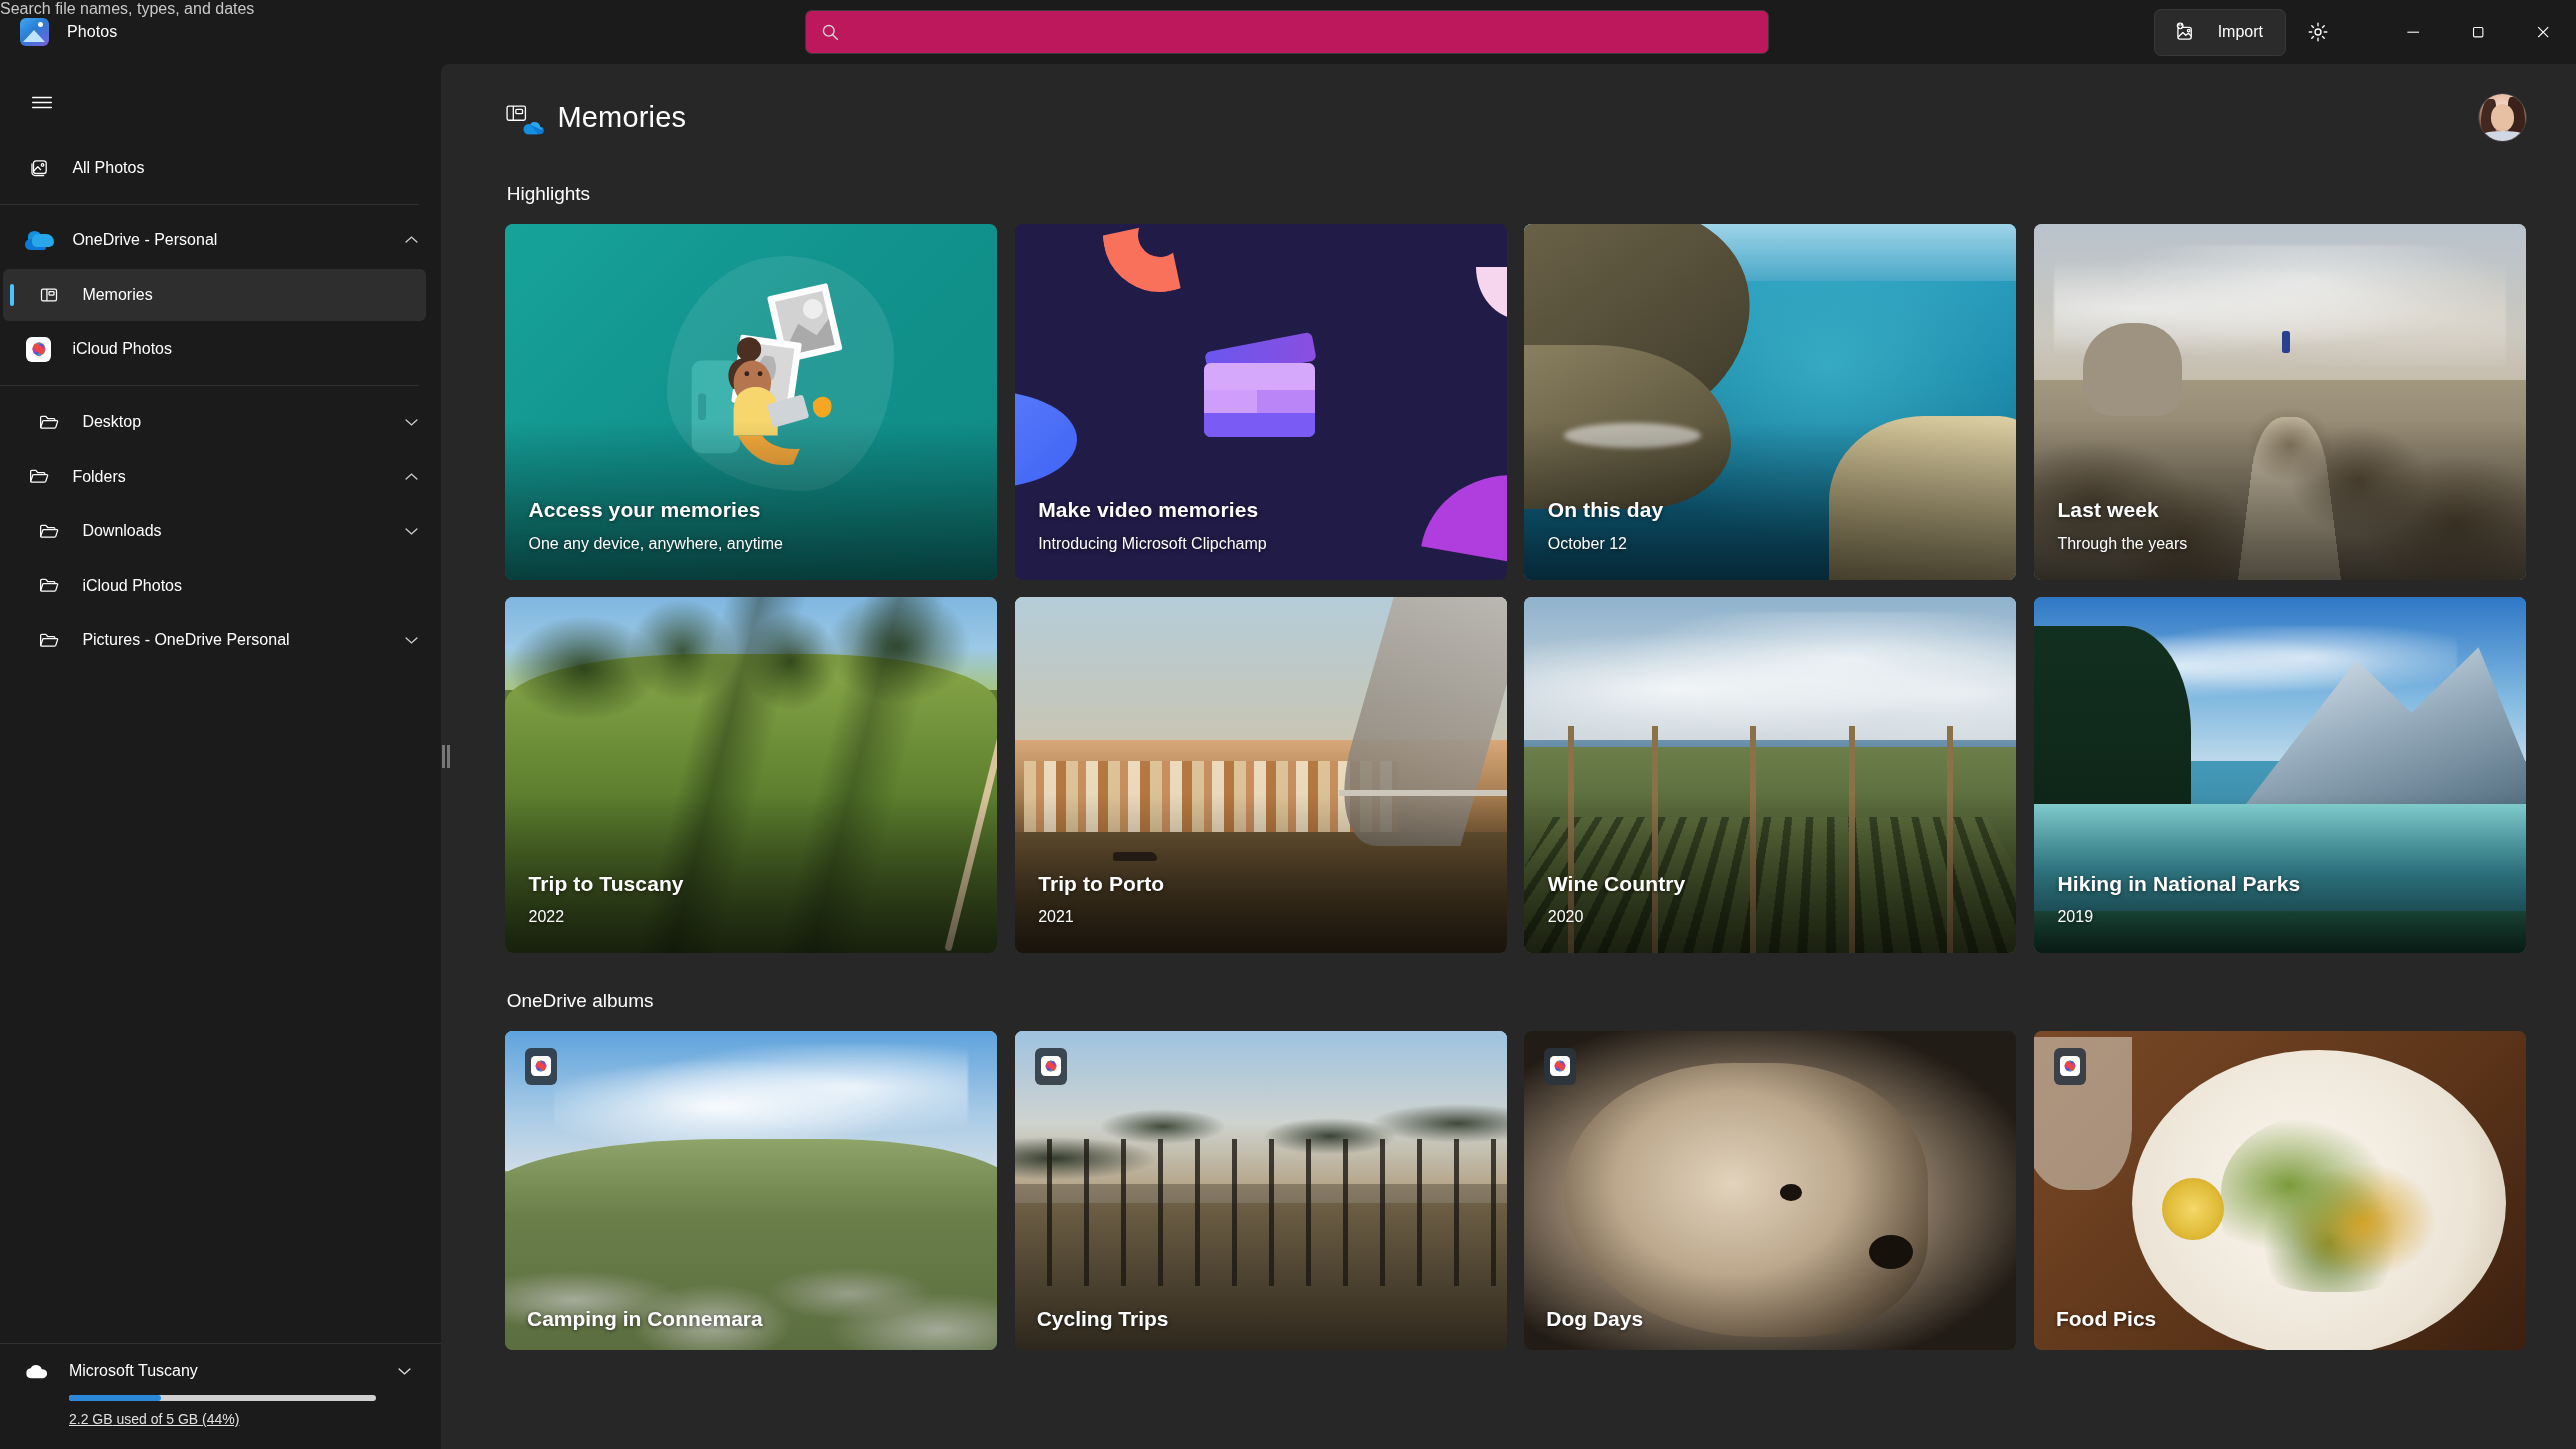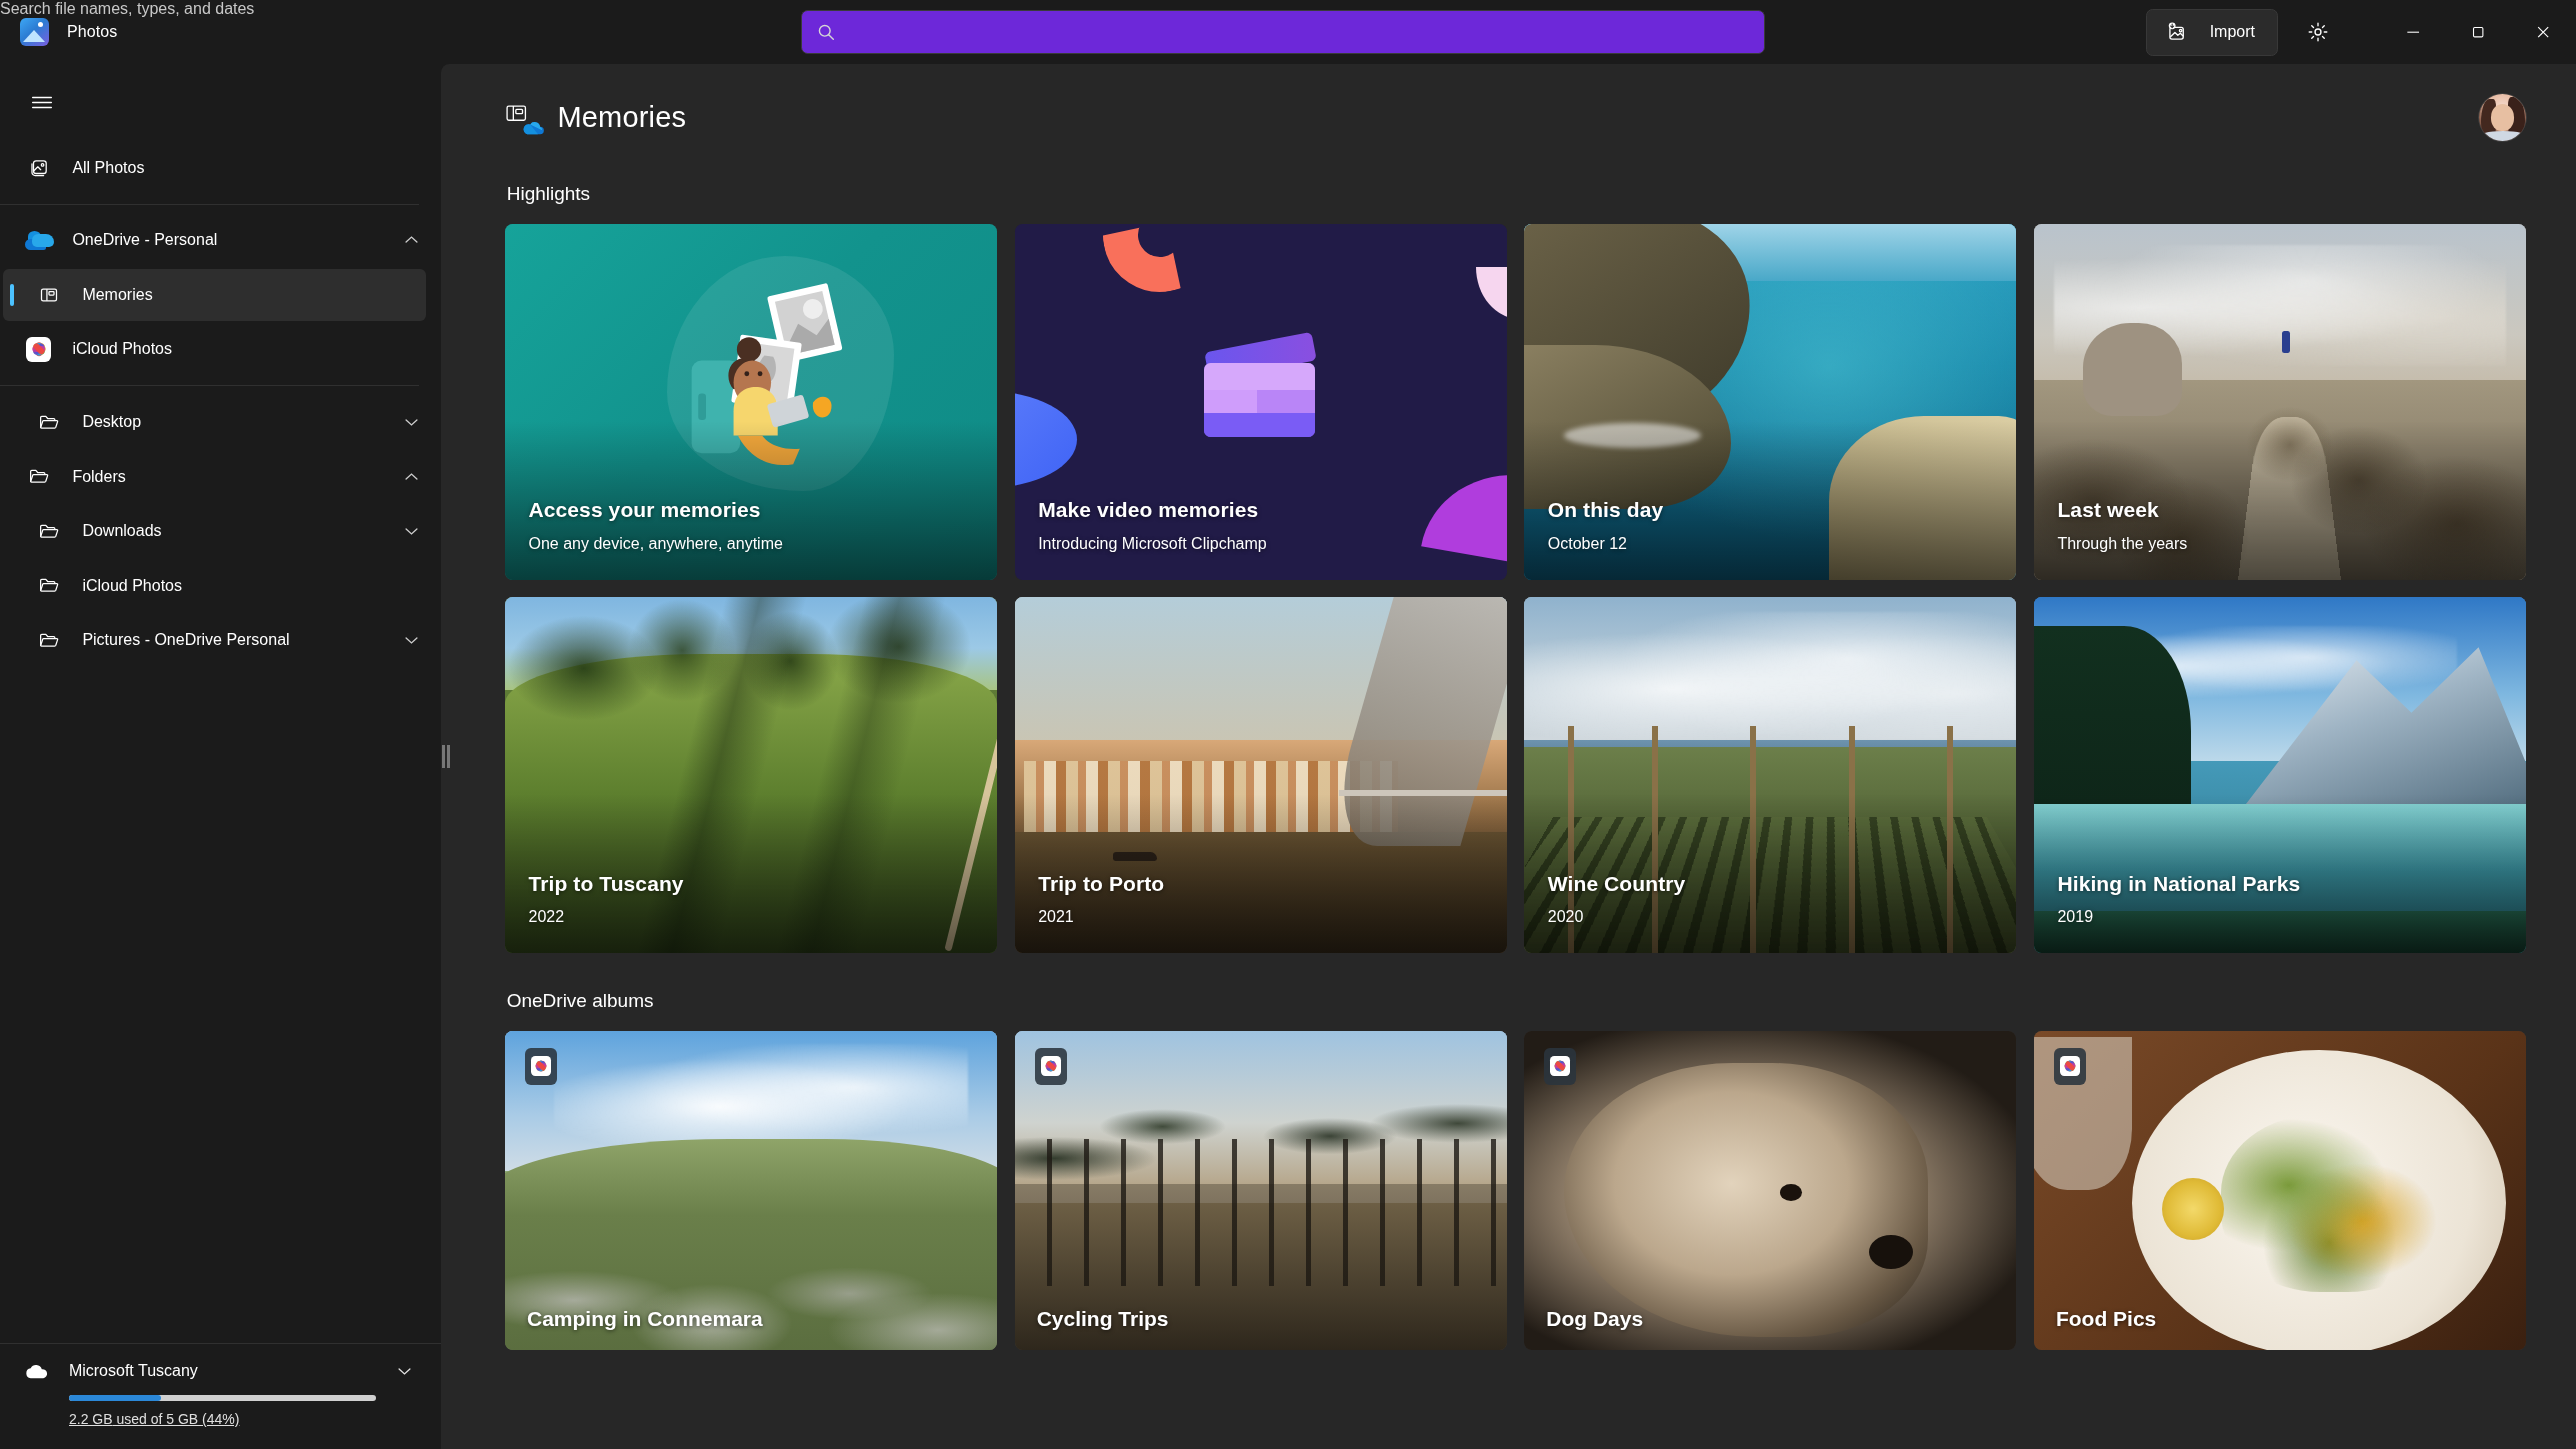--- a/index.html
+++ b/index.html
@@ -34,31 +34,31 @@
   }
   .app-icon:after {
     content: ""; position: absolute; right: 5.9px; top: 4.2px;
     width: 5px; height: 5px; border-radius: 50%; background: #ffffff;
   }
   .app-title { font-size: 16px; color: #ffffff; letter-spacing: 0.1px; }
 
   .tb-search-wrap { flex: 1; display: flex; justify-content: center; }
   .searchbox {
     width: 964px; height: 44px;
-    background: #6d28d9; border: 0.8px solid #3a3a3a; border-radius: 6.7px;
+    background: #be185d; border: 0.8px solid #3a3a3a; border-radius: 6.7px;
     display: flex; align-items: center; gap: 11.7px; padding: 0 15px;
   }
   .searchbox .ph { font-size: 16px; color: #c8c8c8; }
   .icon-svg { display: block; }
 
   .tb-right { display: flex; align-items: center; gap: 0; padding-right: 0; }
   .import-btn {
     height: 47px; display: flex; align-items: center; gap: 22px;
     background: #2b2b2b; border: 0.8px solid #383838; border-radius: 6.7px;
-    padding: 0 22px 0 18.4px; margin-right: 15px;
+    padding: 0 22px 0 18.4px; margin-right: 7px;
     font-size: 16px; color: #ffffff; cursor: pointer;
   }
   .gear-btn {
     width: 49px; height: 49px; display: flex; align-items: center; justify-content: center;
     border-radius: 5px; cursor: pointer; margin-right: 39px;
   }
   .wincontrol {
     width: 65px; height: 64px; display: flex; align-items: center; justify-content: center;
     cursor: pointer;
   }

